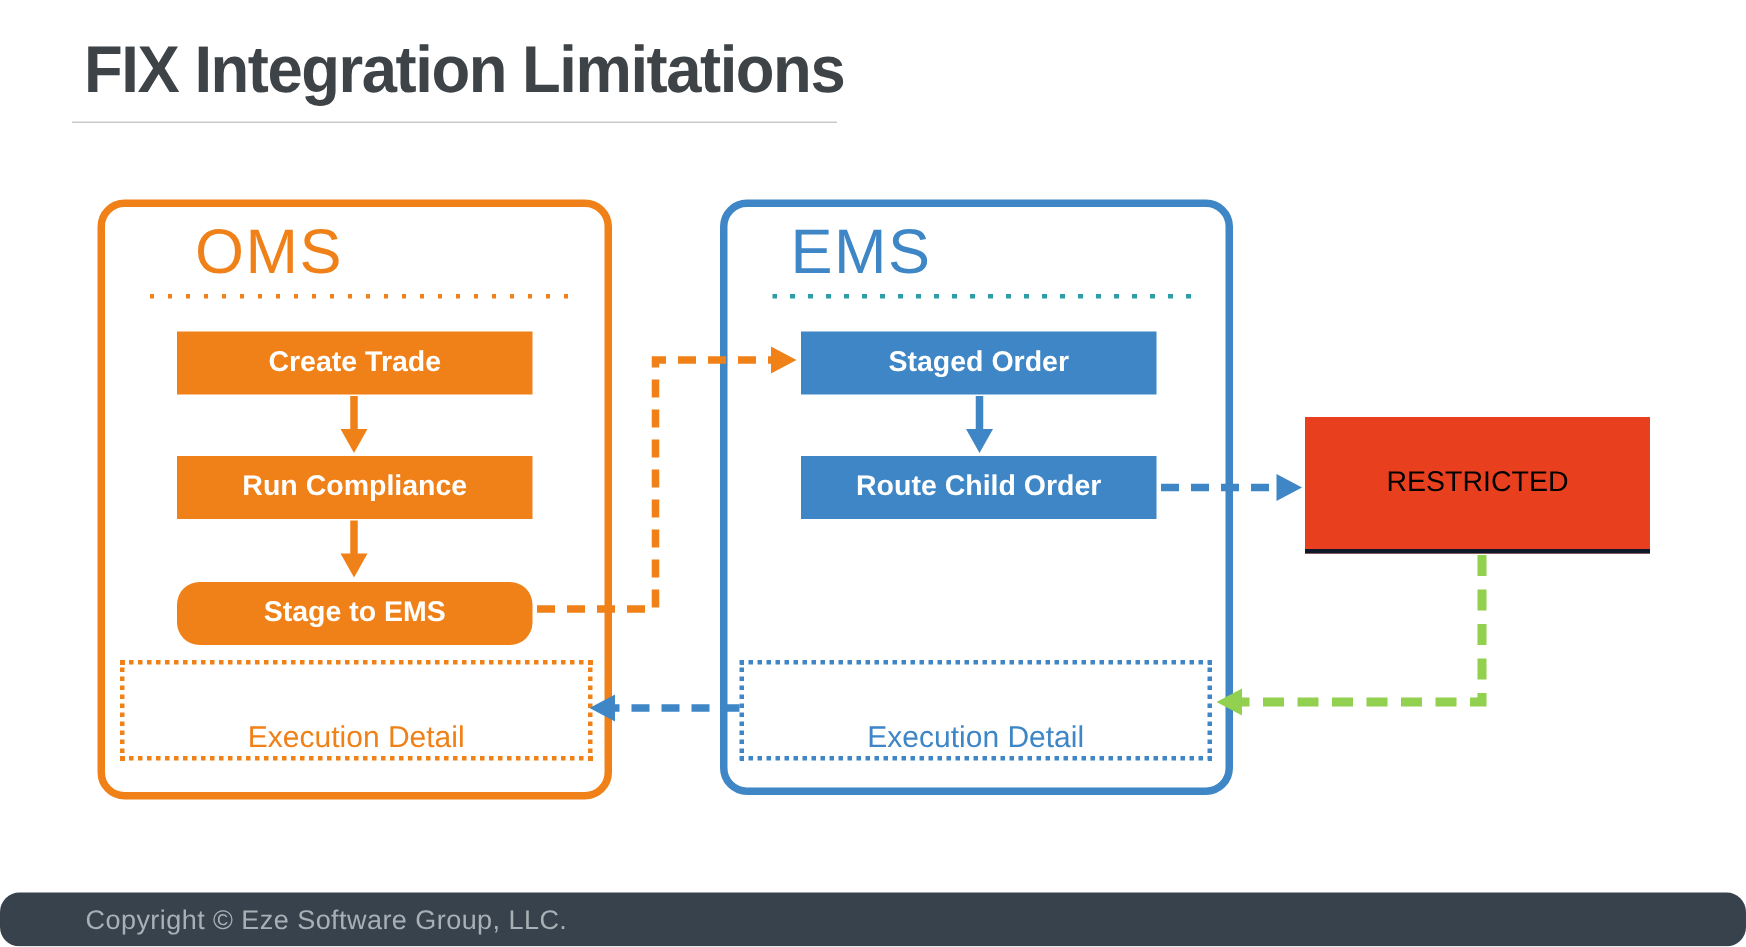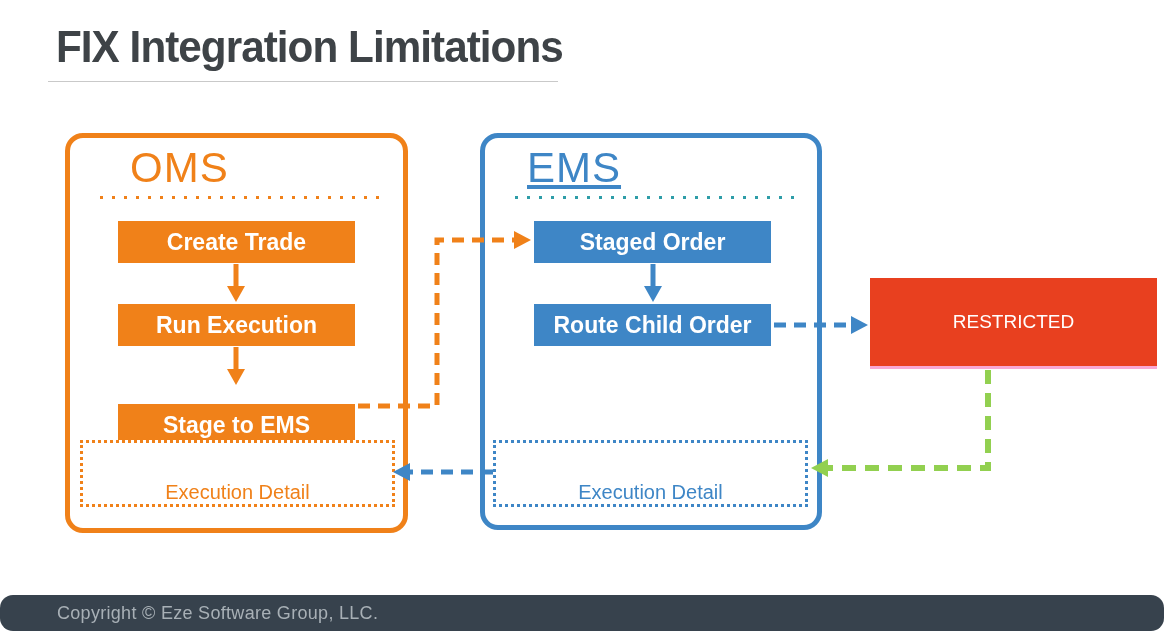--- a/index.html
+++ b/index.html
@@ -48,21 +48,21 @@
     left: 480px; top: 133px; width: 342px; height: 397px;
     border: 5px solid #3e86c6;
   }
   .group-label {
     position: absolute;
     font-size: 42px;
     font-weight: normal;
     letter-spacing: 1px;
   }
   .oms-label { left: 108px; top: 144px; color: #f08119; margin-left: 22px; }
-  .ems-label { left: 527px; top: 144px; color: #3e86c6; text-decoration: underline; }
+  .ems-label { left: 527px; top: 144px; color: #3e86c6; }
   .dotted-rule {
     position: absolute;
     height: 3px;
   }
   .oms-rule {
     left: 100px; top: 196px; width: 286px;
     background: repeating-linear-gradient(to right, #f08119 0 3px, transparent 3px 12px);
   }
   .ems-rule {
     left: 515px; top: 196px; width: 282px;
@@ -70,28 +70,28 @@
   }
   
   .step {
     position: absolute;
     width: 237px;
     height: 42px;
     display: flex;
     align-items: center;
     justify-content: center;
     color: #ffffff;
-    font-size: 23px;
+    font-size: 19px;
     font-weight: bold;
   }
   .step-orange { background: #f08119; left: 118px; }
   .step-blue   { background: #3e86c6; left: 534px; }
   .step-ct  { top: 221px; }
   .step-rc  { top: 304px; }
-  .step-se  { top: 404px; }
+  .step-se  { top: 388px; border-radius: 15px; }
   .step-so  { top: 221px; }
   .step-rco { top: 304px; }
   
   .exec-box {
     position: absolute;
     width: 315px;
     height: 67px;
     display: flex;
     align-items: flex-end;
     justify-content: center;
@@ -105,28 +105,28 @@
   }
   .exec-ems {
     left: 493px; top: 440px;
     border: 3px dotted #3e86c6;
     color: #3e86c6;
   }
   
   .restricted-box {
     position: absolute;
     left: 870px; top: 278px;
-    width: 287px; height: 91px;
+    width: 230px; height: 91px;
     background: #e8401f;
-    border-bottom: 3px solid #f9a8d4;
+    border-bottom: 3px solid #0f172a;
     display: flex;
     flex-direction: column;
     align-items: center;
     justify-content: center;
-    color: #ffffff;
+    color: #000000;
     font-size: 19px;
     line-height: 26px;
     text-align: center;
   }
   
   .connector-layer {
     position: absolute;
     left: 0; top: 0;
     width: 1164px; height: 631px;
     pointer-events: none;
@@ -153,21 +153,21 @@
 
 <div class="slide">
 
   <div class="slide-title">FIX Integration Limitations</div>
   <div class="title-underline"></div>
 
   <div class="group-box oms-box"></div>
   <div class="group-label oms-label">OMS</div>
   <div class="dotted-rule oms-rule"></div>
   <div class="step step-orange step-ct">Create Trade</div>
-  <div class="step step-orange step-rc">Run Execution</div>
+  <div class="step step-orange step-rc">Run Compliance</div>
   <div class="step step-orange step-se">Stage to EMS</div>
   <div class="exec-box exec-oms">
     <span>Execution Detail</span>
   </div>
 
   <div class="group-box ems-box"></div>
   <div class="group-label ems-label">EMS</div>
   <div class="dotted-rule ems-rule"></div>
   <div class="step step-blue step-rco">Route Child Order</div>
   <div class="step step-blue step-so">Staged Order</div>

